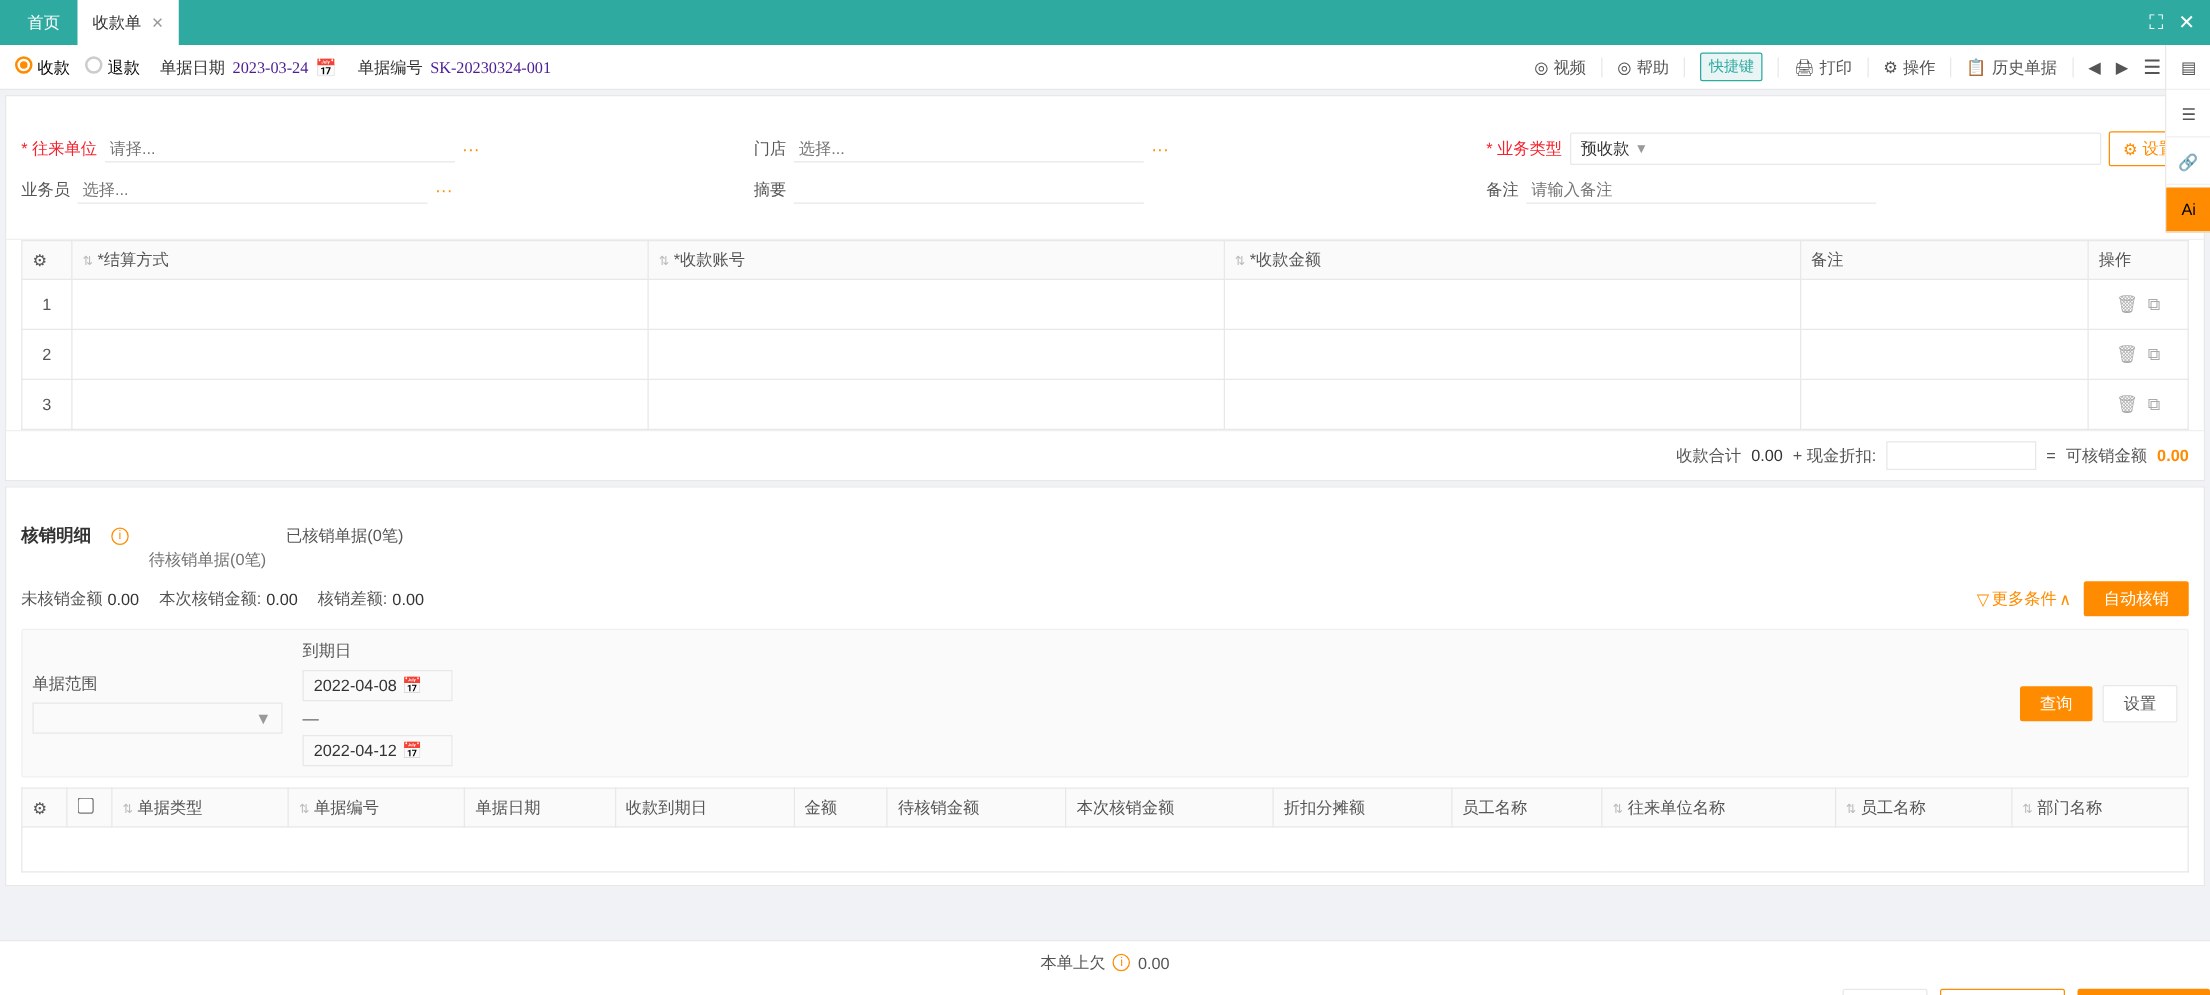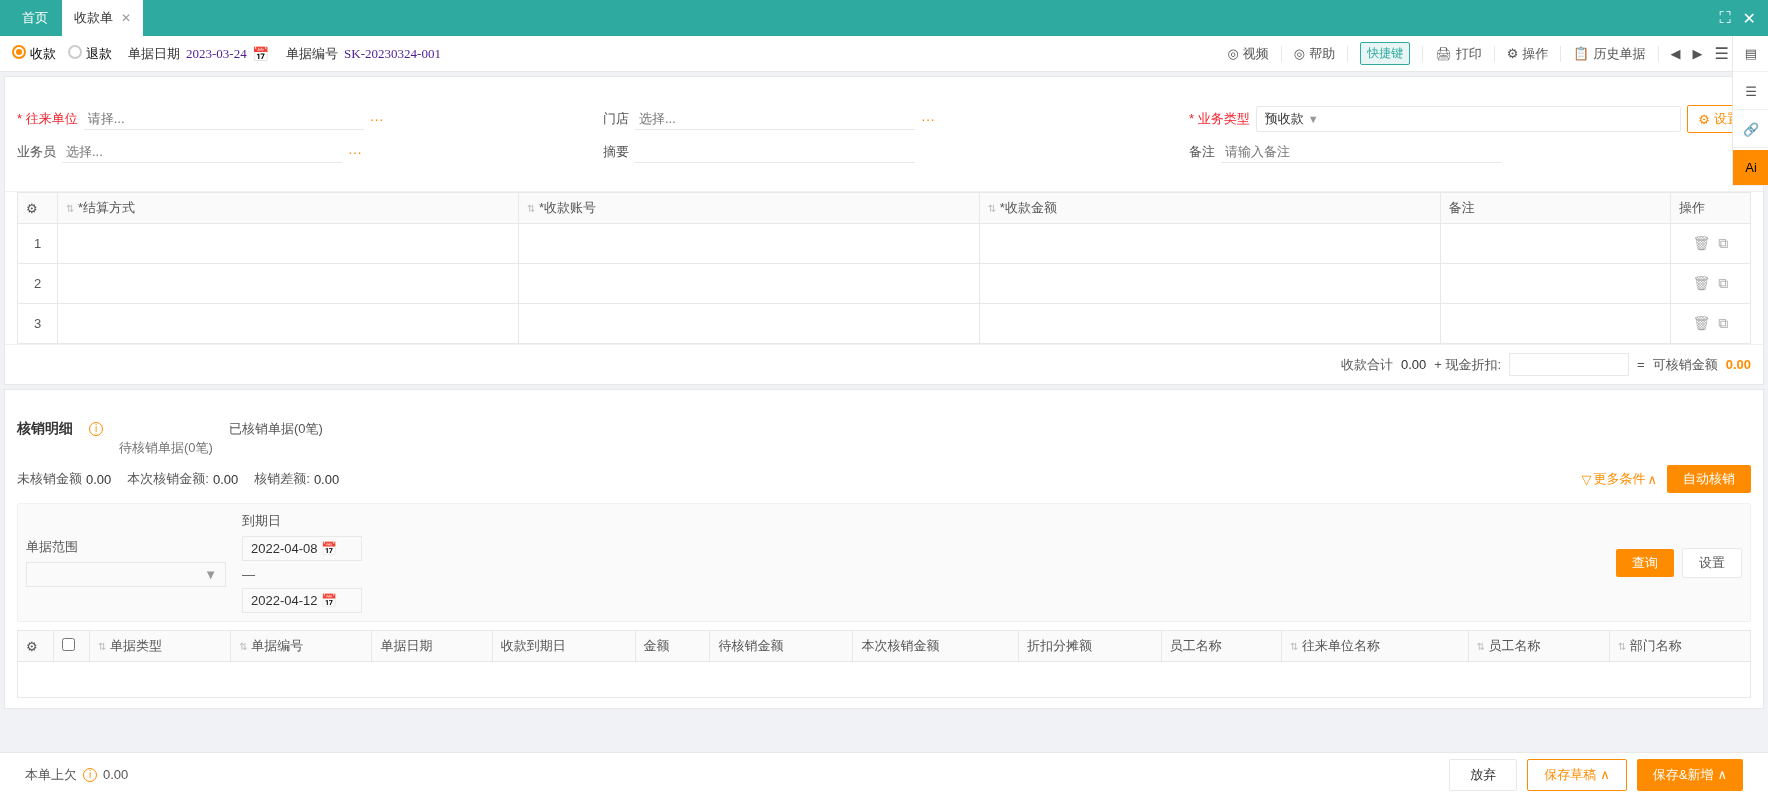--- a/index.html
+++ b/index.html
@@ -89,21 +89,21 @@
     .btn-query { background: #ff8c00; color: #fff; border: none; padding: 5px 16px; border-radius: 2px; cursor: pointer; }
     .btn-settings-sm { background: #fff; color: #555; border: 1px solid #e8e8e8; padding: 5px 16px; border-radius: 2px; cursor: pointer; }
 
     
     .bottom-table { width: 100%; border-collapse: collapse; }
     .bottom-table th { background: #fafafa; border: 1px solid #e8e8e8; padding: 6px 8px; color: #555; text-align: left; font-weight: normal; white-space: nowrap; }
     .bottom-table td { border: 1px solid #e8e8e8; padding: 6px 8px; color: #333; height: 36px; }
     .checkbox-col { width: 36px; text-align: center; }
 
     
-    .footer { position: fixed; bottom: 0; left: 0; right: 0; background: #fff; border-top: 1px solid #e8e8e8; padding: 8px 25px; display: flex; align-items: center; gap: 12px; height: 44px; }
+    .footer { position: fixed; bottom: 0; left: 0; right: 0; background: #fff; border-top: 1px solid #e8e8e8; padding: 8px 0; display: flex; align-items: center; gap: 12px; height: 44px; flex-direction: column; }
     .footer-info { display: flex; align-items: center; gap: 6px; color: #555; }
     .footer-info .info-icon { color: #ff8c00; cursor: pointer; }
     .footer-right { margin-left: auto; display: flex; gap: 10px; }
     .btn-discard { background: #fff; color: #333; border: 1px solid #e8e8e8; padding: 6px 20px; border-radius: 2px; cursor: pointer; }
     .btn-save-draft { background: #fff; color: #ff8c00; border: 1px solid #ff8c00; padding: 6px 16px; border-radius: 2px; cursor: pointer; display: flex; align-items: center; gap: 4px; }
     .btn-save-new { background: #ff8c00; color: #fff; border: none; padding: 6px 16px; border-radius: 2px; cursor: pointer; display: flex; align-items: center; gap: 4px; }
 
     
     .side-panel { position: fixed; right: 0; top: 36px; display: flex; flex-direction: column; gap: 2px; background: #fff; border-left: 1px solid #e8e8e8; width: 36px; }
     .side-panel-item { width: 36px; height: 36px; display: flex; align-items: center; justify-content: center; cursor: pointer; border-bottom: 1px solid #f0f0f0; color: #555; }

